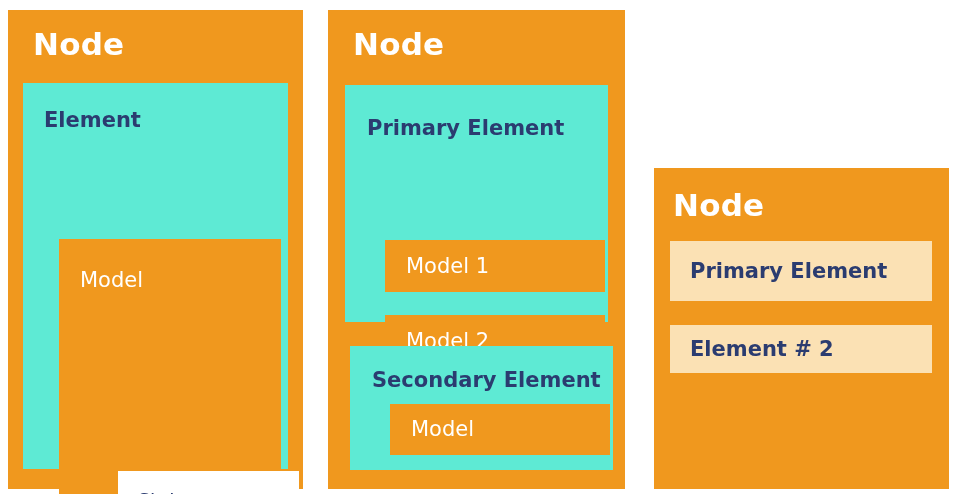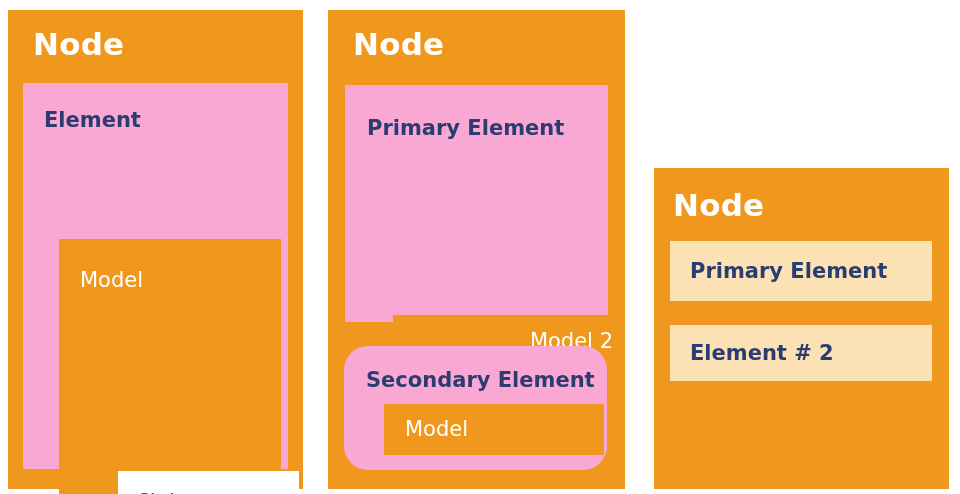--- a/index.html
+++ b/index.html
@@ -30,21 +30,21 @@
   .node-title {
     color: #FFFFFF;
     font-size: 31px;
     font-weight: 700;
     letter-spacing: 0.2px;
     line-height: 1;
     white-space: nowrap;
   }
   .panel {
     position: absolute;
-    background: #f9a8d4;
+    background: #5eead4;
     box-sizing: border-box;
   }
   .panel-title {
     color: #2B3C70;
     font-size: 21px;
     font-weight: 600;
     line-height: 1;
     white-space: nowrap;
   }
   .model-box {
@@ -99,30 +99,30 @@
   #col1-modellbl { position: absolute; left: 21px; top: 31px; }
   #col1-state    { left: 59px; top: 232px; width: 181px; height: 59px; }
   #col1-statelbl { margin-left: 20px; }
 
   
   #col2          { left: 328px; top: 10px;  width: 297px; height: 479px; }
   #col2-title    { position: absolute; left: 25px; top: 19px; }
   #col2-primary  { left: 17px;  top: 75px;  width: 263px; height: 237px; }
   #col2-prilbl   { position: absolute; left: 22px; top: 33px; }
   #col2-model1   { left: 40px;  top: 155px; width: 220px; height: 52px; }
-  #col2-model2   { left: 48px;  top: 230px; width: 220px; height: 52px; justify-content: flex-end; }
-  #col2-secondary{ left: 16px;  top: 336px; width: 263px; height: 124px; border-radius: 24px; }
+  #col2-model2   { left: 40px;  top: 230px; width: 220px; height: 52px; }
+  #col2-secondary{ left: 22px;  top: 336px; width: 263px; height: 124px; }
   #col2-seclbl   { position: absolute; left: 22px; top: 24px; }
   #col2-model3   { left: 40px;  top: 58px;  width: 220px; height: 51px; }
 
   
   #col3          { left: 654px; top: 168px; width: 295px; height: 321px; }
   #col3-title    { position: absolute; left: 19px; top: 22px; }
   #col3-strip1   { left: 16px; top: 73px;  width: 262px; height: 60px; }
-  #col3-strip2   { left: 16px; top: 157px; width: 262px; height: 56px; }
+  #col3-strip2   { left: 16px; top: 157px; width: 262px; height: 48px; }
   #col3-strip3   { left: 16px; top: 241px; width: 262px; height: 60px; }
   .col3-lbl      { margin-left: 20px; }
 </style>
 </head>
 <body>
 
 <div class="canvas">
 
   <div class="node" id="col1">
     <div class="node-title" id="col1-title">Node</div>
@@ -139,20 +139,23 @@
       </div>
     </div>
   </div>
 
   <div class="node" id="col2">
     <div class="node-title" id="col2-title">Node</div>
 
     <div class="panel" id="col2-primary">
       <div class="panel-title" id="col2-prilbl">Primary Element</div>
 
+      <div class="model-box" id="col2-model1">
+        <div class="model-label" style="margin-left:21px;">Model 1</div>
+      </div>
 
       <div class="model-box" id="col2-model2">
         <div class="model-label" style="margin-left:21px;">Model 2</div>
       </div>
     </div>
 
     <div class="panel" id="col2-secondary">
       <div class="panel-title" id="col2-seclbl">Secondary Element</div>
 
       <div class="model-box" id="col2-model3">

